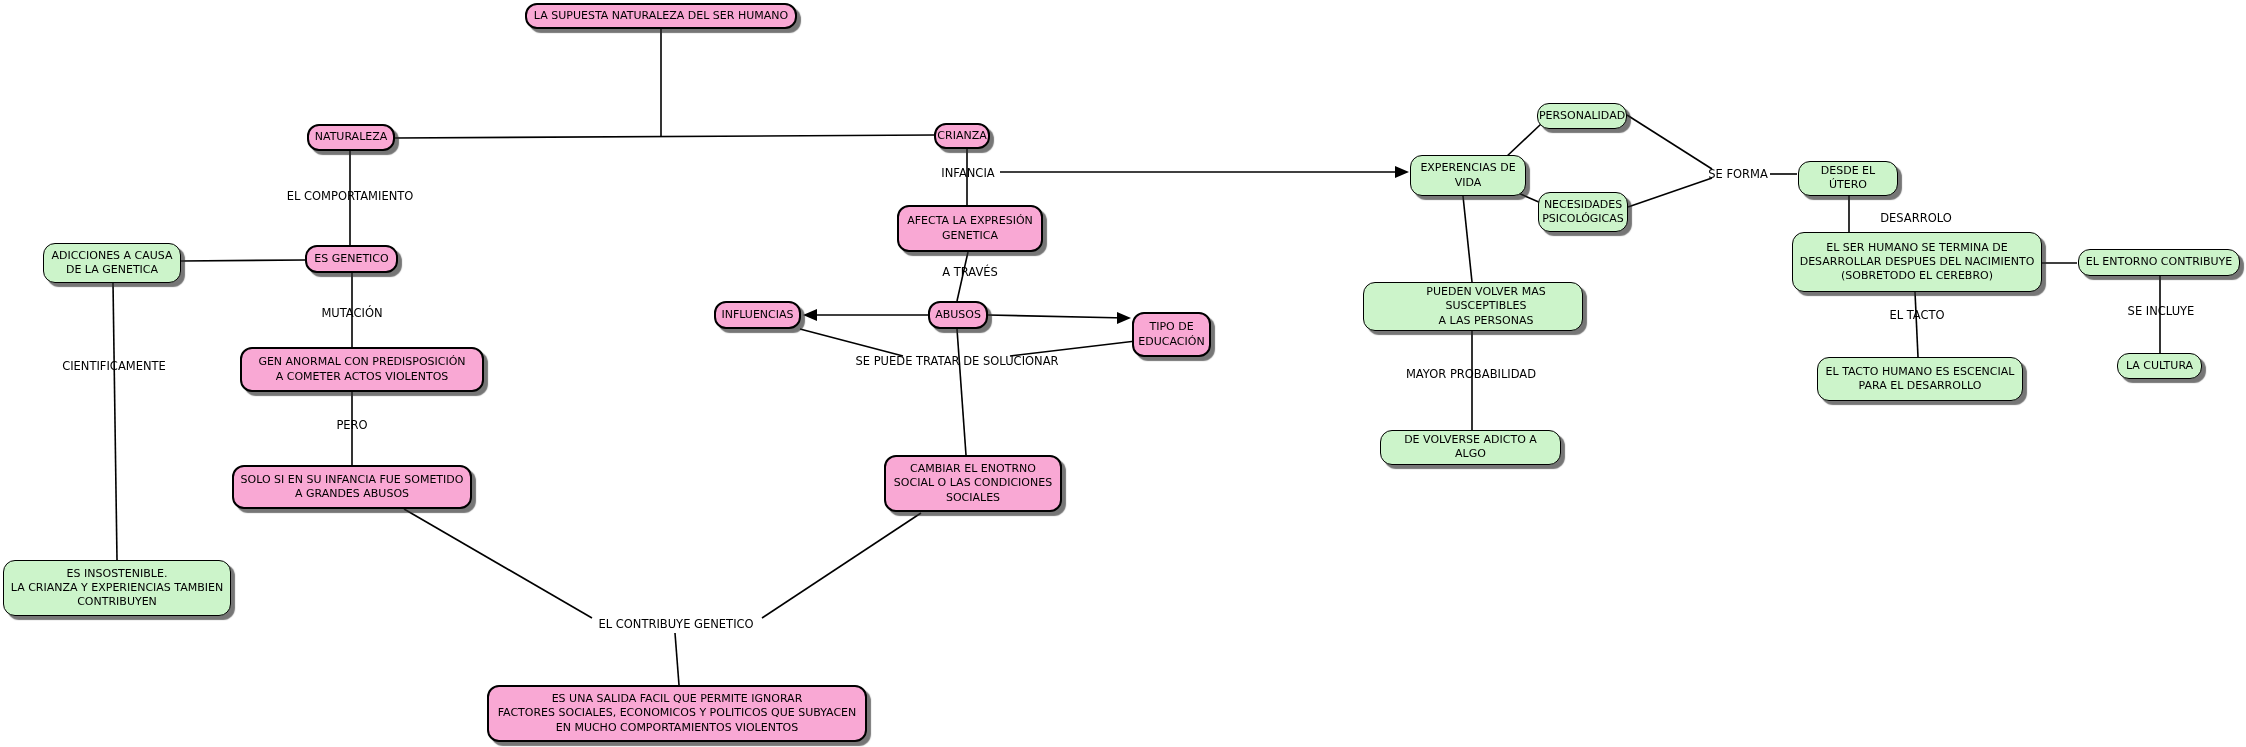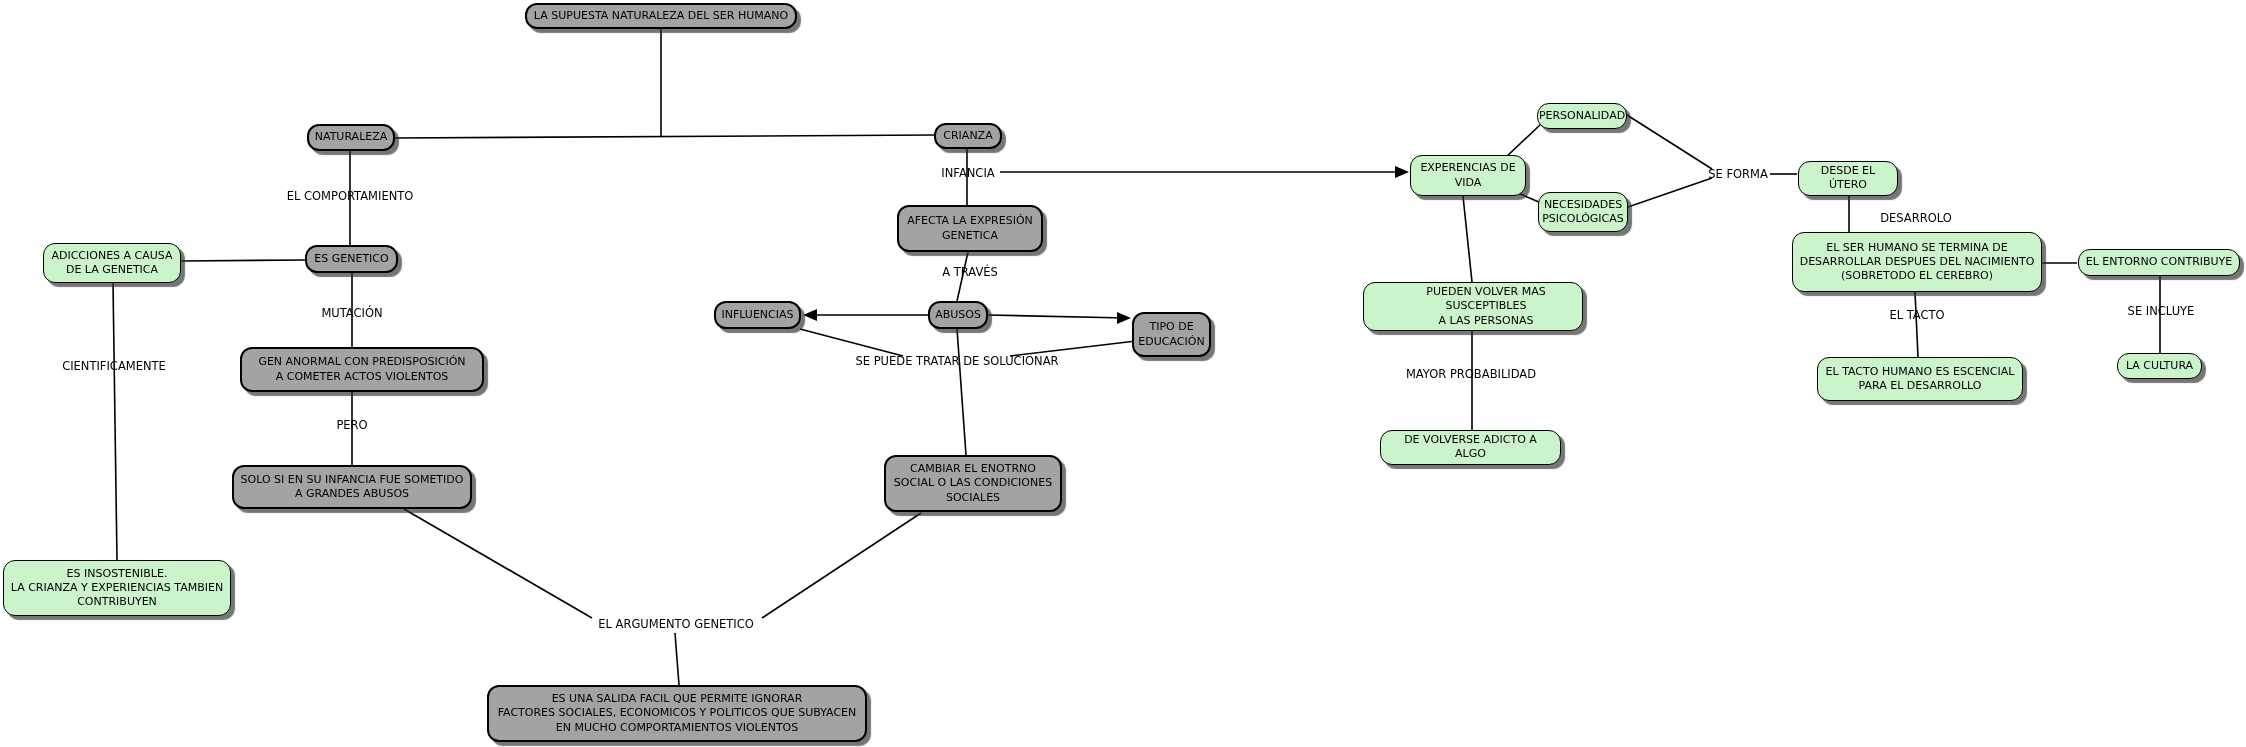--- a/index.html
+++ b/index.html
@@ -15,21 +15,21 @@
     position:absolute;
     box-sizing:border-box;
     display:flex;align-items:center;justify-content:center;
     text-align:center;
     white-space:pre-line;
     font-size:11px;line-height:1.3;color:#000;
     border:2px solid #000;border-radius:12px;
     padding:2px 6px;
     box-shadow:4px 4px 1px rgba(45,45,45,0.65);
   }
-  .concept.red{background:#a3a3a3;}
+  .concept.red{background:#f9a8d4;}
   .concept.green{background:#ccf4ca;border-width:1.5px;}
   .link-label{
     position:absolute;
     transform:translate(-50%,-50%);
     font-size:11.5px;color:#000;
     white-space:nowrap;
   }
 </style>
 </head>
 <body>
@@ -65,21 +65,21 @@
       <line x1="2160" y1="276" x2="2160" y2="353" stroke="#000000" stroke-width="1.6"></line>
       <line x1="1463" y1="196" x2="1472" y2="282" stroke="#000000" stroke-width="1.6"></line>
       <line x1="1472" y1="323" x2="1472" y2="430" stroke="#000000" stroke-width="1.6"></line>
       <polygon points="1409,172 1395,166 1395,178" fill="#000000"></polygon>
       <polygon points="803,315 817,309 817,321" fill="#000000"></polygon>
       <polygon points="1131,318 1117,312 1117,324" fill="#000000"></polygon>
     </svg>
   <div id="nodes-layer">
       <div class="concept red" style="left: 525px; top: 3px; width: 272px; min-height: 26px;">LA SUPUESTA NATURALEZA DEL SER HUMANO</div>
       <div class="concept red" style="left: 307px; top: 124px; width: 88px; min-height: 27px;">NATURALEZA</div>
-      <div class="concept red" style="left: 934px; top: 123px; width: 68px; min-height: 26px;">CRIANZA</div>
+      <div class="concept red" style="left: 934px; top: 123px; width: 56px; min-height: 26px;">CRIANZA</div>
       <div class="concept red" style="left: 897px; top: 205px; width: 146px; min-height: 47px;">AFECTA LA EXPRESIÓN
 GENETICA</div>
       <div class="concept red" style="left: 305px; top: 245px; width: 93px; min-height: 28px;">ES GENETICO</div>
       <div class="concept red" style="left: 240px; top: 347px; width: 244px; min-height: 45px;">GEN ANORMAL CON PREDISPOSICIÓN
 A COMETER ACTOS VIOLENTOS</div>
       <div class="concept red" style="left: 232px; top: 465px; width: 240px; min-height: 44px;">SOLO SI EN SU INFANCIA FUE SOMETIDO
 A GRANDES ABUSOS</div>
       <div class="concept red" style="left: 714px; top: 301px; width: 87px; min-height: 28px;">INFLUENCIAS</div>
       <div class="concept red" style="left: 928px; top: 301px; width: 60px; min-height: 28px;">ABUSOS</div>
       <div class="concept red" style="left: 1132px; top: 296px; width: 79px; min-height: 45px; margin-top: 16px;">TIPO DE
@@ -113,20 +113,20 @@
       <div class="concept green" style="left: 1380px; top: 430px; width: 181px; min-height: 26px;">DE VOLVERSE ADICTO A ALGO</div>
     </div>
   <div id="labels-layer">
       <div class="link-label" style="left: 350px; top: 196px;">EL COMPORTAMIENTO</div>
       <div class="link-label" style="left: 968px; top: 173px;">INFANCIA</div>
       <div class="link-label" style="left: 970px; top: 272px;">A TRAVÉS</div>
       <div class="link-label" style="left: 352px; top: 313px;">MUTACIÓN</div>
       <div class="link-label" style="left: 114px; top: 366px;">CIENTIFICAMENTE</div>
       <div class="link-label" style="left: 352px; top: 425px;">PERO</div>
       <div class="link-label" style="left: 957px; top: 361px;">SE PUEDE TRATAR DE SOLUCIONAR</div>
-      <div class="link-label" style="left: 676px; top: 624px;">EL ARGUMENTO GENETICO</div>
+      <div class="link-label" style="left: 676px; top: 624px;">EL CONTRIBUYE GENETICO</div>
       <div class="link-label" style="left: 1738px; top: 174px;">SE FORMA</div>
       <div class="link-label" style="left: 1916px; top: 218px;">DESARROLO</div>
       <div class="link-label" style="left: 1917px; top: 315px;">EL TACTO</div>
       <div class="link-label" style="left: 2161px; top: 311px;">SE INCLUYE</div>
       <div class="link-label" style="left: 1471px; top: 374px;">MAYOR PROBABILIDAD</div>
     </div>
 </div>
 
 </body></html>

